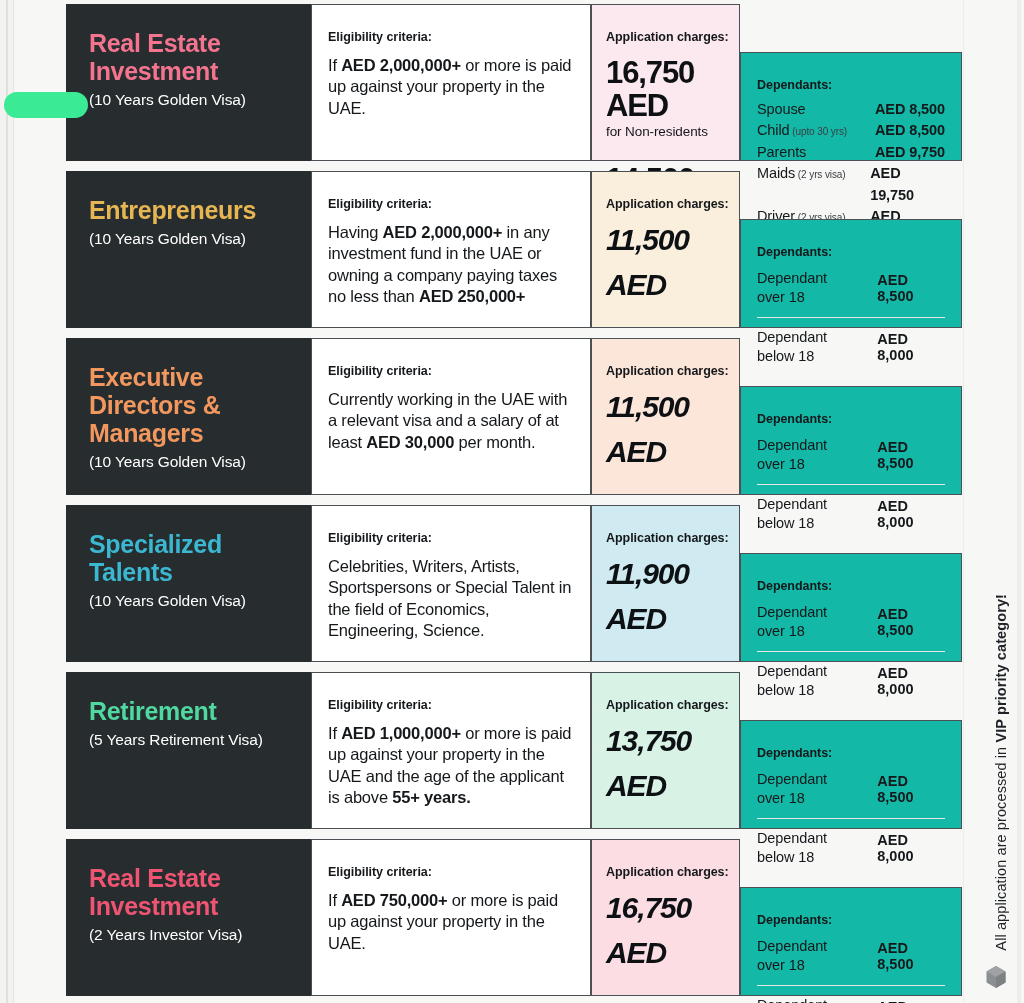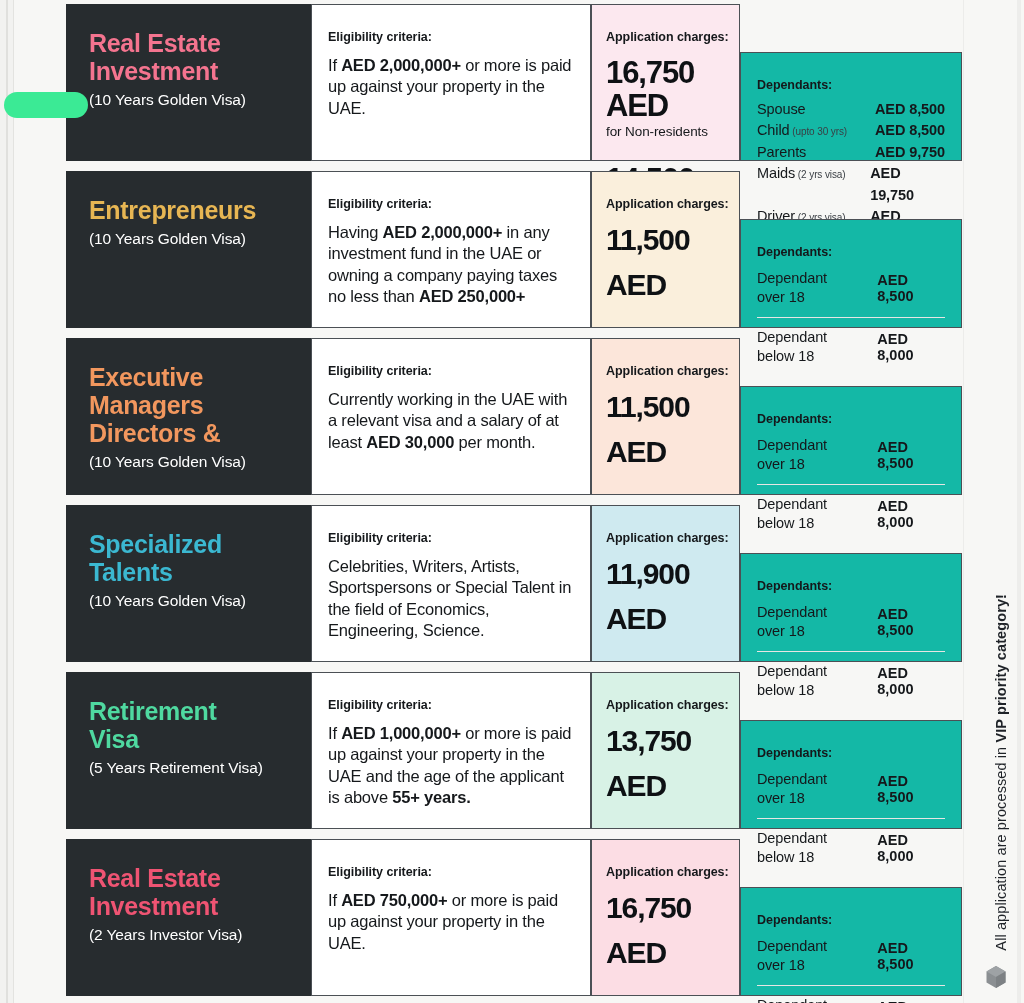--- a/index.html
+++ b/index.html
@@ -133,21 +133,21 @@
     padding: 25px 0 14px 14px;
   }
   .charge-amt {
     margin-top: 13px;
     font-size: 31px;
     font-weight: 700;
     color: #0e1114;
     line-height: 1.06;
     letter-spacing: -1.1px;
   }
-  .charge-amt.two-line { font-size: 30px; }
+  .charge-amt.two-line { font-size: 30px; font-style: italic; }
   .charge-note {
     font-size: 13.5px;
     color: #15181b;
     margin-top: 1px;
     letter-spacing: -0.1px;
   }
   .charge-gap { height: 12px; }
 
   
   .c-dep {
@@ -288,22 +288,22 @@
             <div>below 18</div>
           </div>
           <div class="amt">AED 8,000</div>
         </div>
       </div>
     </div>
     <div class="row">
       <div class="cell c-cat">
         <div class="cat-title" style="color: rgb(242, 151, 94);">
           <div>Executive</div>
+          <div>Directors &amp;</div>
           <div>Managers</div>
-          <div>Directors &amp;</div>
         </div>
         <div class="cat-sub">(10 Years Golden Visa)</div>
       </div>
       <div class="cell c-elig">
         <div class="lbl">Eligibility criteria:</div>
         <div class="elig-body">Currently working in the UAE with a relevant visa and a salary of at least <b>AED 30,000</b> per month.</div>
       </div>
       <div class="cell c-charge" style="background: rgb(252, 230, 218);">
         <div class="lbl">Application charges:</div>
         <div class="charge-amt two-line">11,500</div>
@@ -359,21 +359,20 @@
             <div>below 18</div>
           </div>
           <div class="amt">AED 8,000</div>
         </div>
       </div>
     </div>
     <div class="row">
       <div class="cell c-cat">
         <div class="cat-title" style="color: rgb(79, 217, 160);">
           <div>Retirement</div>
-          <div>Visa</div>
         </div>
         <div class="cat-sub">(5 Years Retirement Visa)</div>
       </div>
       <div class="cell c-elig">
         <div class="lbl">Eligibility criteria:</div>
         <div class="elig-body">If <b>AED 1,000,000+</b> or more is paid up against your property in the UAE and the age of the applicant is above <b>55+ years.</b></div>
       </div>
       <div class="cell c-charge" style="background: rgb(216, 242, 230);">
         <div class="lbl">Application charges:</div>
         <div class="charge-amt two-line">13,750</div>

